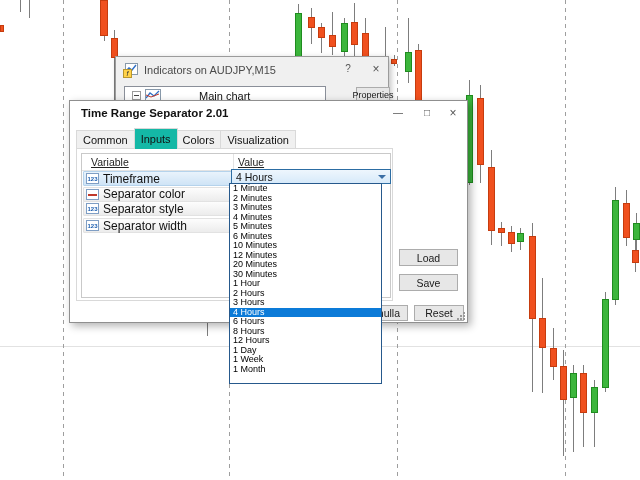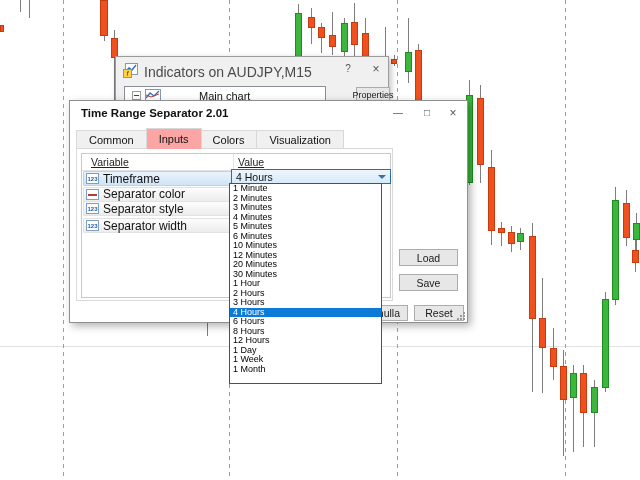--- a/index.html
+++ b/index.html
@@ -18,40 +18,40 @@
 
   
   .btn{position:absolute;background:#e7e7e7;border:1px solid #acacac;color:#1a1a1a;
        display:flex;align-items:center;justify-content:center;font-size:10.5px;}
   .wbtn{position:absolute;width:14px;height:14px;display:flex;align-items:center;justify-content:center;
         color:#555;font-size:10px;line-height:1;cursor:default;}
 
   
   #dlg-ind{position:absolute;left:115px;top:56px;width:274px;height:58px;background:#f0f0f0;
            border:1px solid #9b9b9b;z-index:1;box-shadow:2px 2px 6px rgba(0,0,0,.25);}
-  #ind-title{position:absolute;left:28px;top:7px;font-size:14px;color:#4a4a4a;white-space:nowrap;}
+  #ind-title{position:absolute;left:28px;top:7px;font-size:11px;color:#4a4a4a;white-space:nowrap;}
   #ind-icon{position:absolute;left:7px;top:6px;width:16px;height:15px;}
   #ind-icon .doc{position:absolute;left:2px;top:0;width:13px;height:12px;background:#fff;border:1px solid #8899aa;}
   #ind-icon .fbox{position:absolute;left:0;bottom:0;width:9px;height:9px;background:#ffd24a;border:1px solid #b8962e;
                   font-size:7px;font-style:italic;color:#333;display:flex;align-items:center;justify-content:center;line-height:1;}
   #tree-box{position:absolute;left:8px;top:29px;width:202px;height:28px;background:#fff;border:1px solid #8a8f99;}
   .expander{position:absolute;left:7px;top:4px;width:9px;height:9px;border:1px solid #9a9a9a;background:#fff;}
   .expander::after{content:"";position:absolute;left:1px;top:3px;width:5px;height:1px;background:#444;}
   .chart-thumb{position:absolute;left:20px;top:2px;width:16px;height:12px;background:#fff;border:1px solid #8899aa;}
   #tree-label{position:absolute;left:41px;top:3px;font-size:11px;color:#111;white-space:nowrap;margin-left:33px;}
 
   
   #dlg-trs{position:absolute;left:69px;top:100px;width:399px;height:223px;background:#fff;
            border:1px solid #8f8f8f;z-index:2;box-shadow:3px 3px 8px rgba(0,0,0,.3);}
   #trs-title{position:absolute;left:11px;top:6px;font-size:11.5px;color:#111;white-space:nowrap;font-weight:bold;}
   #tabs{position:absolute;left:6px;top:27px;height:21px;display:flex;align-items:flex-end;}
-  .tab{height:19px;padding:0 12px;display:flex;align-items:center;font-size:11px;color:#111;
+  .tab{height:19px;padding:0 6px;display:flex;align-items:center;font-size:11px;color:#111;
        background:#f0f0f0;border:1px solid #d9d9d9;border-left-width:0;position:relative;}
   .tab:first-child{border-left-width:1px;}
-  .tab.active{height:21px;background:#fca5a5;border-left-width:1px;border-bottom:none;z-index:3;margin:0 -1px;}
+  .tab.active{height:21px;background:#14b8a6;border-left-width:1px;border-bottom:none;z-index:3;margin:0 -1px;}
   #tab-page{position:absolute;left:6px;top:47px;width:317px;height:153px;background:#fff;border:1px solid #d9d9d9;}
   #grid{position:absolute;left:4px;top:4px;width:310px;height:145px;border:1px solid #c9c9c9;background:#fff;}
   #grid .coldiv{position:absolute;left:151px;top:0;width:1px;height:16px;background:#e3e3e3;}
   #grid .hline{position:absolute;left:0;top:16px;width:100%;height:1px;background:#e3e3e3;}
   .ghead{position:absolute;top:2px;font-size:10.5px;color:#222;text-decoration:underline;}
   .prow{position:absolute;left:1px;width:149px;height:15px;border:1px solid #e2e2e2;border-radius:1px;
         background:linear-gradient(#fdfdfd,#ececec);display:flex;align-items:center;}
   .prow.selected{background:linear-gradient(#e9f3fc,#cfe4f6);border-color:#b5d3ec;}
   .prow .plabel{font-size:12px;color:#111;white-space:nowrap;}
   .picon{position:relative;width:13px;height:11px;margin:0 4px 0 2px;background:#fff;border:1px solid #7f9ec4;flex:0 0 auto;}

